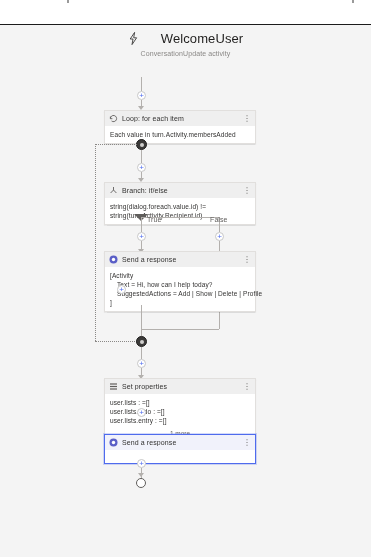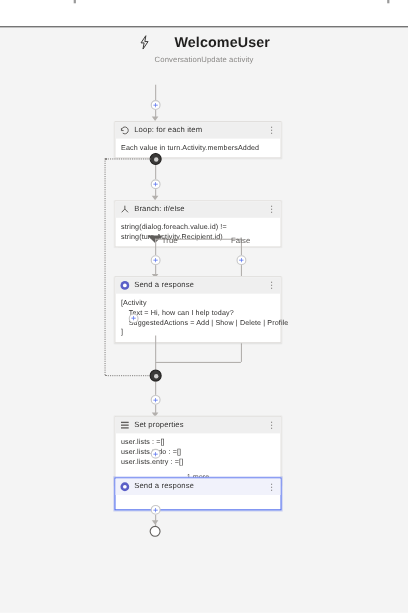--- a/index.html
+++ b/index.html
@@ -46,21 +46,20 @@
   .flow-title {
     position: absolute;
     left: 0; top: 31px;
     width: 371px;
     text-align: center;
   }
   .flow-title .t-row {
     display: inline-flex;
     align-items: center;
     gap: 22px;
-    font-weight: bold;
   }
   .bolt-icon { width: 11px; height: 13px; display: block; }
   .flow-title .t-text {
     font-size: 13px;
     color: #201f1e;
     letter-spacing: .1px;
   }
   .flow-sub {
     margin-top: 1px;
     font-size: 7px;

